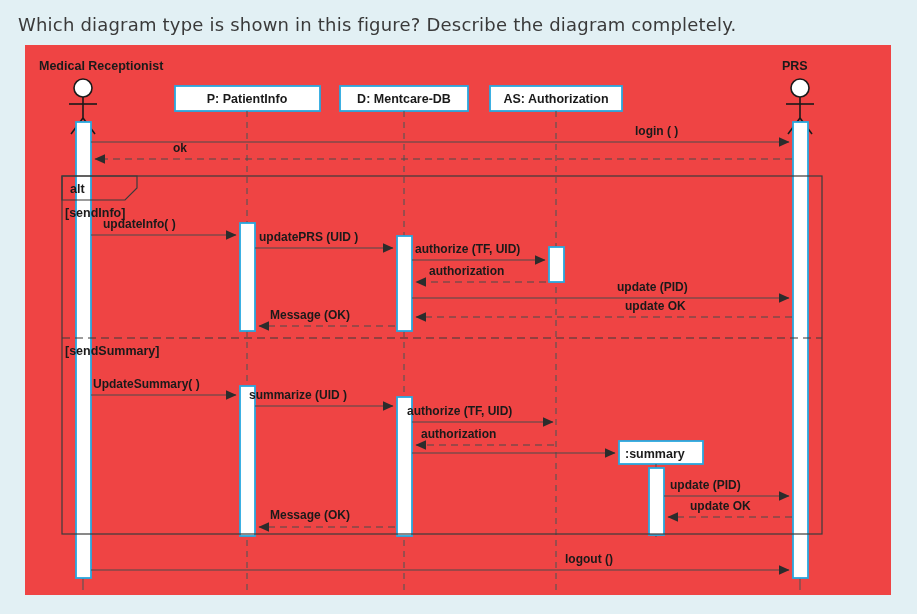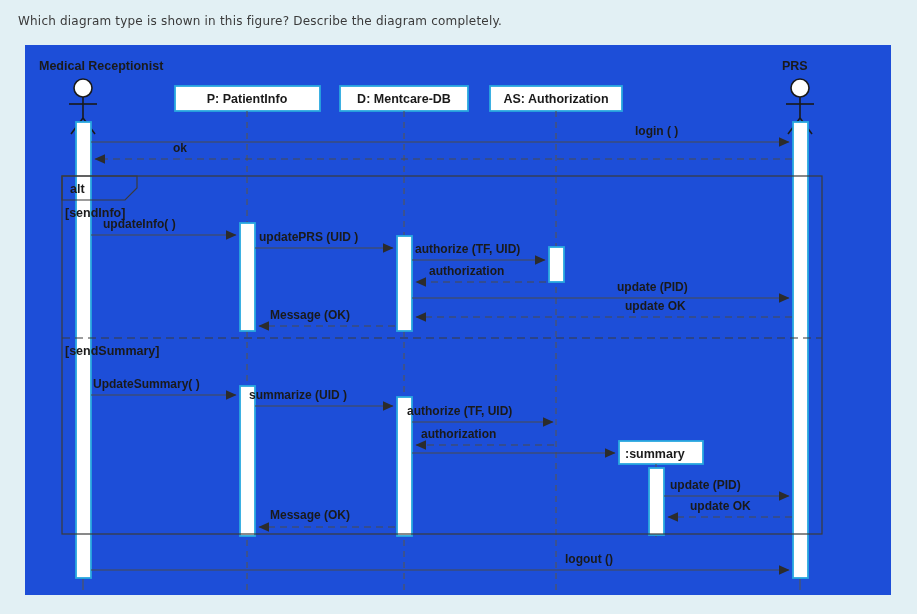--- a/index.html
+++ b/index.html
@@ -6,30 +6,30 @@
   body{
     width:917px;height:614px;
     background:#e2f0f4;
     font-family:"Liberation Sans", sans-serif;
     overflow:hidden;
   }
   #root{position:relative;width:917px;height:614px;}
 
   .question{
     position:absolute;left:18px;top:14px;
-    font-size:12px;color:#3a3a3a;
+    font-size:18px;color:#3a3a3a;
     letter-spacing:.2px;
     font-family:"DejaVu Sans", sans-serif;
     white-space:nowrap;
   }
 
   .panel{
     position:absolute;left:25px;top:45px;
     width:866px;height:550px;
-    background:#1d4ed8;
+    background:#ef4444;
   }
 
   svg.diagram{position:absolute;left:0;top:0;width:866px;height:550px;}
 
   .lbl{
     font-family:"Liberation Sans", sans-serif;
     font-weight:bold;
     fill:#1a1a1a;
   }
   .lbl-head{font-size:12.5px;}

